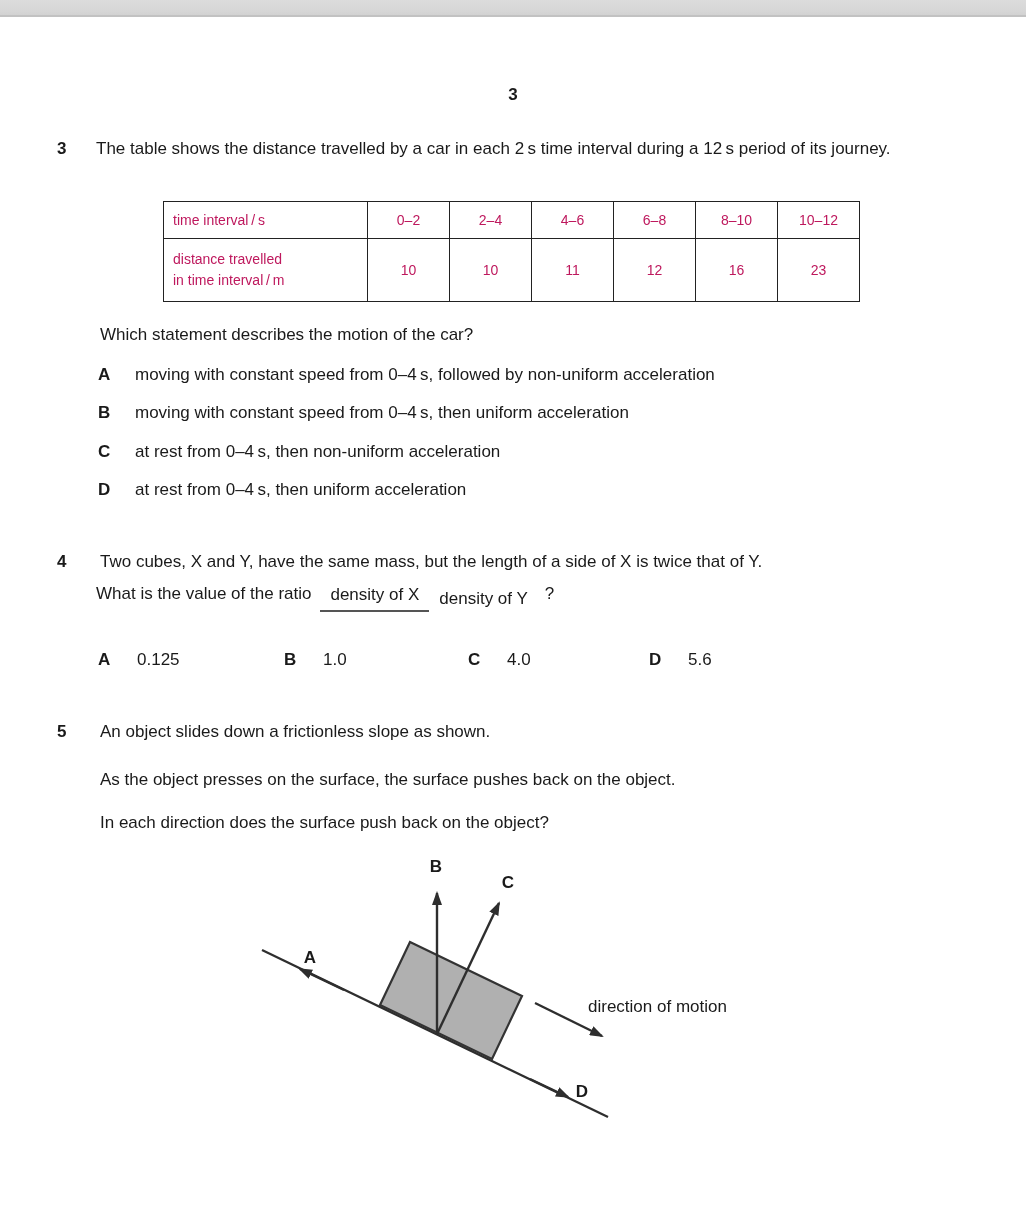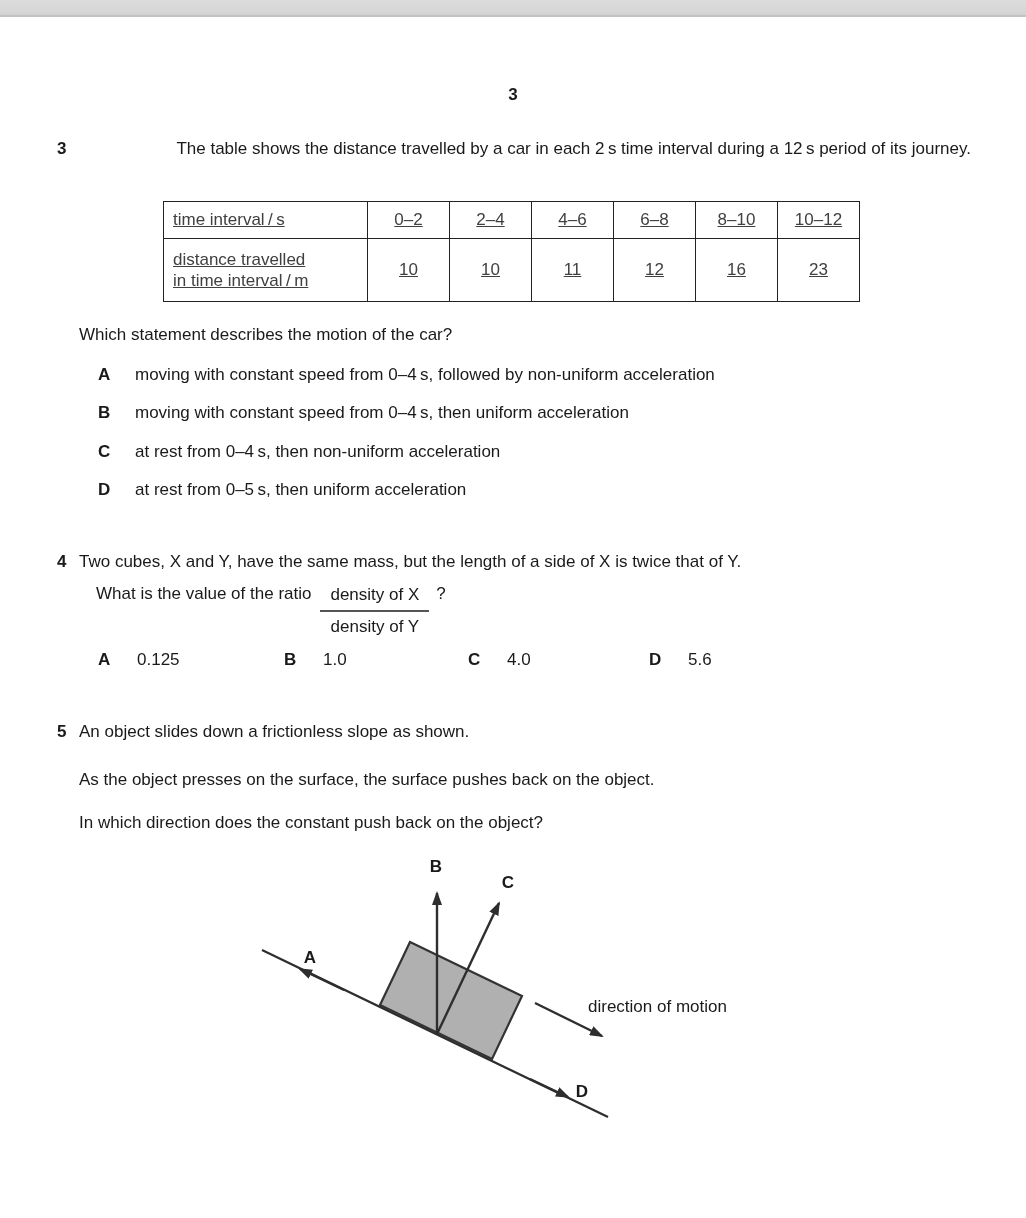--- a/index.html
+++ b/index.html
@@ -12,47 +12,47 @@
     position:absolute; left:0; top:0; width:100%; height:15px;
     background:linear-gradient(180deg,#dcdcdc 0%,#d6d6d6 75%,#d2d2d2 100%);
     border-bottom:2px solid #c2c2c2;
   }
   .pageno {
     position:absolute; top:86px; left:0; width:100%; text-align:center;
     font-weight:bold; line-height:18px;
   }
   .qnum { position:absolute; left:57px; font-weight:bold; line-height:31px; }
   .qnum.single { line-height:18px; }
-  .qtext { position:absolute; left:96px; width:875px; line-height:31px;text-align:right; }
-  .line18 { position:absolute; left:79px; line-height:18px; white-space:nowrap; }
+  .qtext { position:absolute; left:96px; width:875px; line-height:31px; }
+  .line18 { position:absolute; left:100px; line-height:18px; white-space:nowrap; }
 
   
   table.dtable {
     position:absolute; left:163px; top:201px;
-    border-collapse:collapse; font-size:17px; color:#404040;text-decoration:underline;
+    border-collapse:collapse; font-size:14px; color:#be185d;
   }
   table.dtable td { border:1.5px solid #222222; padding:0; }
   table.dtable td.lblcell { width:194px; text-align:left; padding-left:9px; }
   table.dtable td.datacell { width:81px; text-align:center; }
   table.dtable tr.r1 td { height:36px; }
   table.dtable tr.r2 td { height:62px; }
   .twoline span { display:block; line-height:21px; }
 
   
   .opt { position:absolute; left:98px; display:flex; line-height:18px; white-space:nowrap; }
   .opt .letter { font-weight:bold; width:37px; flex:0 0 37px; }
   .opt4 { position:absolute; display:flex; line-height:18px; white-space:nowrap; }
   .opt4 .letter { font-weight:bold; width:39px; flex:0 0 39px; }
 
   
   .ratio-row {
     position:absolute; left:96px; top:584px; height:56px;
     display:flex; align-items:flex-start; white-space:nowrap;
   }
-  .frac { display:inline-flex; flex-direction:column; text-align:center; margin:0 7px 0 9px; }
+  .frac { display:inline-flex; flex-direction:row; text-align:center; margin:0 7px 0 9px; }
   .frac .num { padding:0 10px 4px 10px; border-bottom:2px solid #555555; line-height:22px; }
   .frac .den { padding:4px 10px 0 10px; line-height:22px; }
 
   
   .diagram { position:absolute; left:240px; top:845px; }
   .diagram .ln  { stroke:#2e2e2e; stroke-width:2.3; fill:none; }
   .diagram .ln2 { stroke:#2e2e2e; stroke-width:2.4; fill:none; }
   .diagram .block { stroke:#333333; stroke-width:2.2; }
   .diagram text { fill:#1a1a1a; font-family:"Liberation Sans", sans-serif; font-size:17px; }
   .diagram text.lbl-bold { font-weight:bold; }
@@ -105,21 +105,21 @@
   <div class="opt" style="top:404px;">
     <span class="letter">B</span>
     <span>moving with constant speed from 0–4 s, then uniform acceleration</span>
   </div>
   <div class="opt" style="top:443px;">
     <span class="letter">C</span>
     <span>at rest from 0–4 s, then non-uniform acceleration</span>
   </div>
   <div class="opt" style="top:481px;">
     <span class="letter">D</span>
-    <span>at rest from 0–5 s, then uniform acceleration</span>
+    <span>at rest from 0–4 s, then uniform acceleration</span>
   </div>
 
   <div class="qnum single" style="top:553px;">4</div>
   <div class="line18" style="top:553px;">Two cubes, X and Y, have the same mass, but the length of a side of X is twice that of Y.</div>
 
   <div class="ratio-row">
     <span>What is the value of the ratio</span>
     <span class="frac">
       <span class="num">density of X</span>
       <span class="den">density of Y</span>
@@ -140,21 +140,21 @@
     <span>4.0</span>
   </div>
   <div class="opt4" style="left:649px;top:651px;">
     <span class="letter">D</span>
     <span>5.6</span>
   </div>
 
   <div class="qnum single" style="top:723px;">5</div>
   <div class="line18" style="top:771px;">As the object presses on the surface, the surface pushes back on the object.</div>
   <div class="line18" style="top:723px;">An object slides down a frictionless slope as shown.</div>
-  <div class="line18" style="top:814px;">In which direction does the constant push back on the object?</div>
+  <div class="line18" style="top:814px;">In each direction does the surface push back on the object?</div>
 
   <svg class="diagram" width="540" height="290" viewBox="0 0 540 290">
     <defs>
       <marker id="ah" viewBox="0 0 14 10" markerWidth="14" markerHeight="10" refX="12" refY="5" orient="auto" markerUnits="userSpaceOnUse">
         <path d="M0,0 L14,5 L0,10 Z" fill="#2e2e2e"></path>
       </marker>
     </defs>
 
     <line class="ln" x1="22" y1="105" x2="368" y2="272"></line>
 

